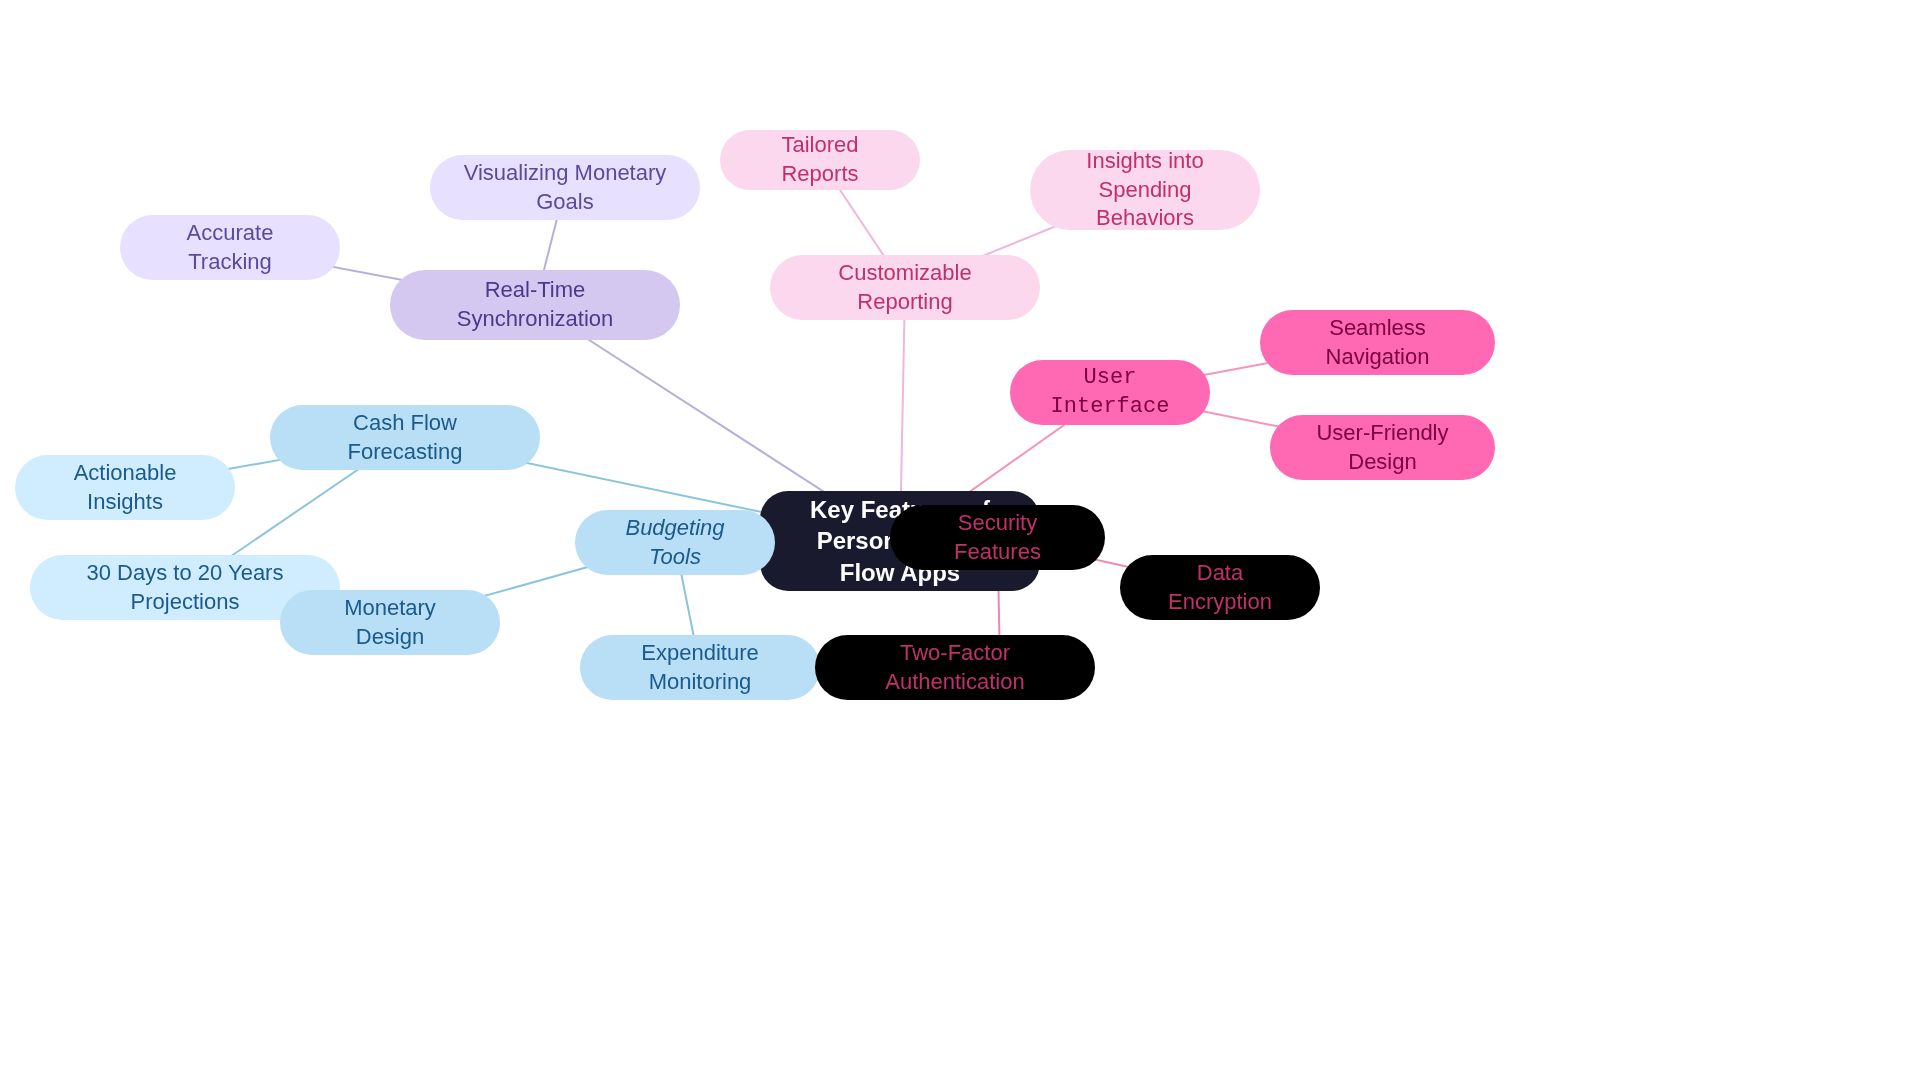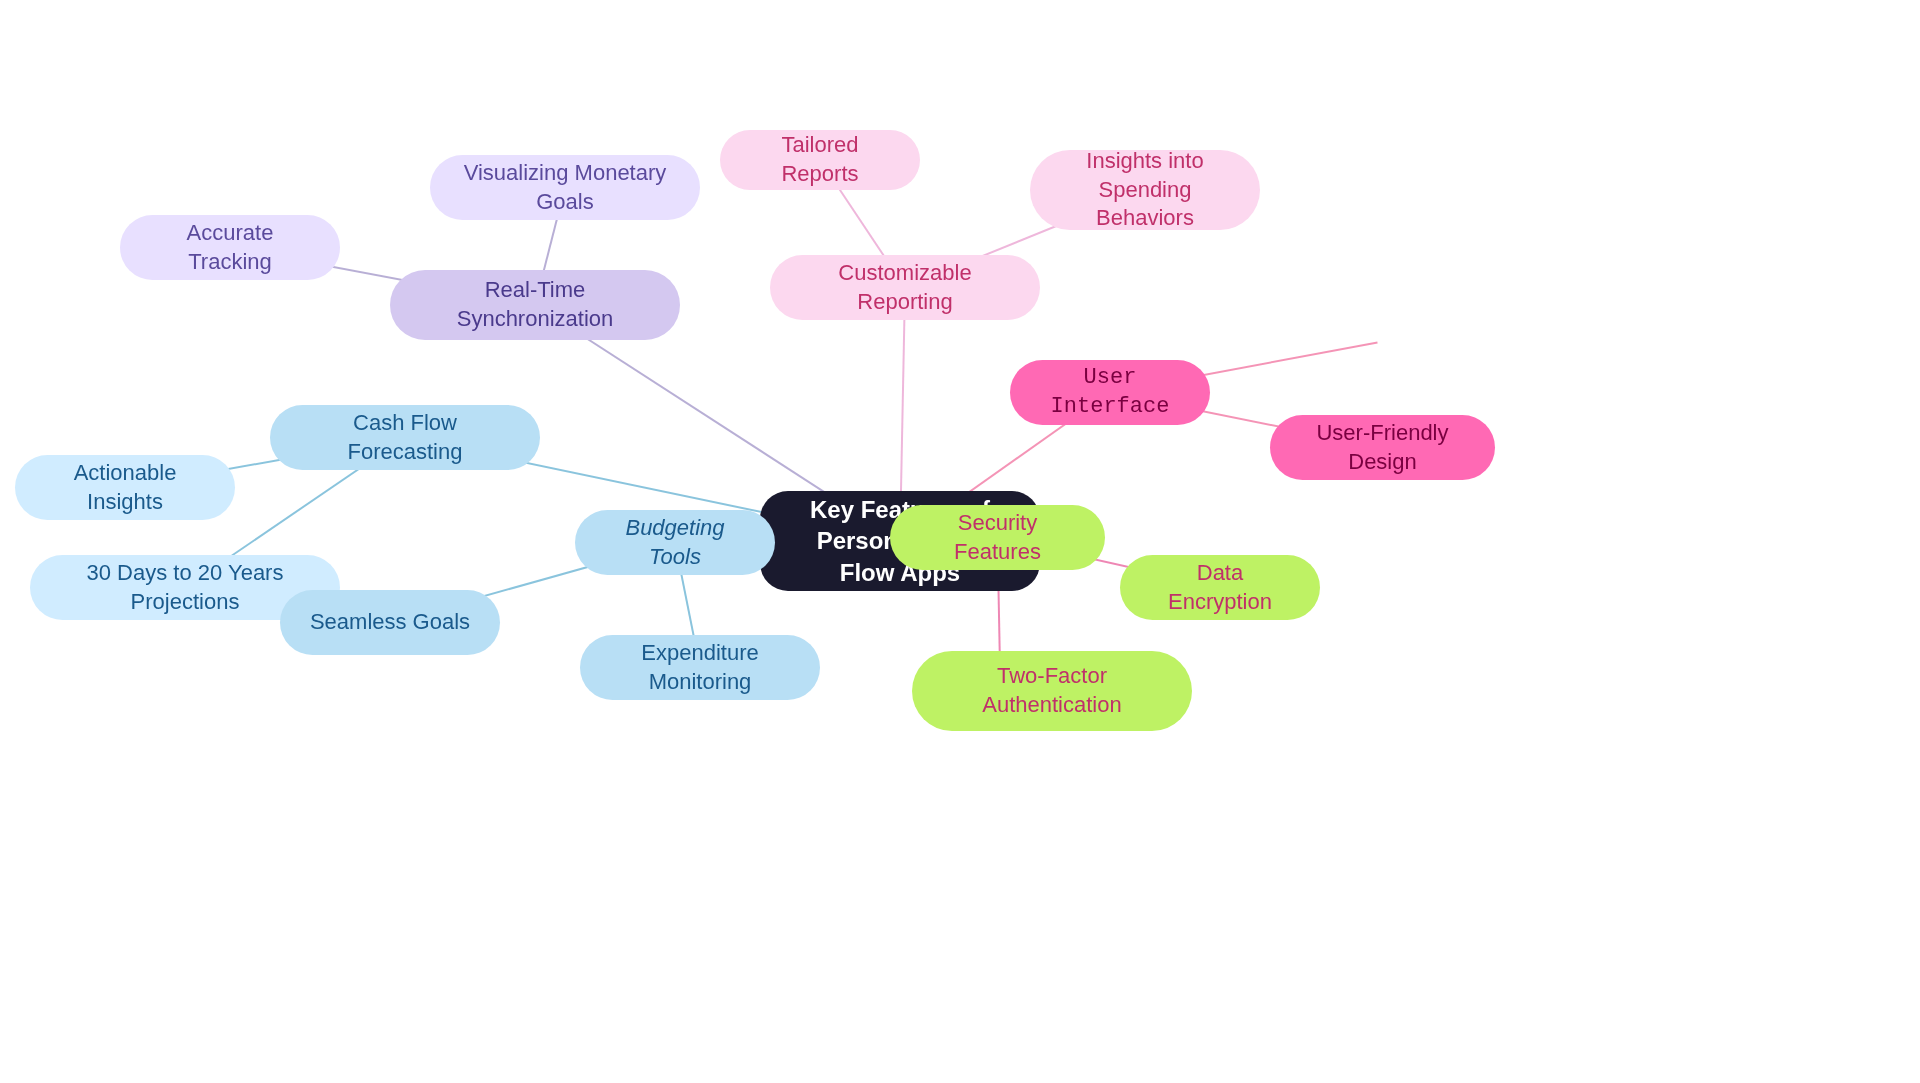--- a/index.html
+++ b/index.html
@@ -49,21 +49,21 @@
       color: #4a3a8c;
       border: none;
     }
     
     .node-lavender {
       background: #e8e0ff;
       color: #5a4a9c;
     }
     
     .node-pink {
-      background: #bef264;
+      background: #000000;
       color: #c0306a;
     }
     
     .node-pink-light {
       background: #fcd8ef;
       color: #c0306a;
     }
     
     .node-hotpink {
       background: #ff69b4;
@@ -110,20 +110,21 @@
     <div class="node node-lavender" style="left: 430px; top: 155px; width: 270px; height: 65px;">Visualizing Monetary Goals</div>
     <div class="node node-lavender" style="left: 120px; top: 215px; width: 220px; height: 65px;">Accurate Tracking</div>
     <div class="node node-pink-light" style="left: 770px; top: 255px; width: 270px; height: 65px;">Customizable Reporting</div>
     <div class="node node-pink-light" style="left: 720px; top: 130px; width: 200px; height: 60px;">Tailored Reports</div>
     <div class="node node-pink-light" style="left: 1030px; top: 150px; width: 230px; height: 80px;">Insights into Spending
 Behaviors</div>
     <div class="node node-blue" style="left: 270px; top: 405px; width: 270px; height: 65px;">Cash Flow Forecasting</div>
     <div class="node node-blue-light" style="left: 15px; top: 455px; width: 220px; height: 65px;">Actionable Insights</div>
     <div class="node node-blue-light" style="left: 30px; top: 555px; width: 310px; height: 65px;">30 Days to 20 Years Projections</div>
     <div class="node node-hotpink" style="left: 1010px; top: 360px; width: 200px; height: 65px; font-family: Liberation Mono, monospace;">User Interface</div>
+    <div class="node node-hotpink" style="left: 1260px; top: 310px; width: 235px; height: 65px;">Seamless Navigation</div>
     <div class="node node-hotpink" style="left: 1270px; top: 415px; width: 225px; height: 65px;">User-Friendly Design</div>
     <div class="node node-blue" style="left: 575px; top: 510px; width: 200px; height: 65px; font-style: italic;">Budgeting Tools</div>
     <div class="node node-blue" style="left: 580px; top: 635px; width: 240px; height: 65px;">Expenditure Monitoring</div>
-    <div class="node node-blue" style="left: 280px; top: 590px; width: 220px; height: 65px;">Seamless Goals</div>
+    <div class="node node-blue" style="left: 280px; top: 590px; width: 220px; height: 65px;">Monetary Design</div>
     <div class="node node-pink" style="left: 890px; top: 505px; width: 215px; height: 65px;">Security Features</div>
     <div class="node node-pink" style="left: 1120px; top: 555px; width: 200px; height: 65px;">Data Encryption</div>
-    <div class="node node-pink" style="left: 912px; top: 635px; width: 280px; height: 80px; margin-top: 16px;">Two-Factor Authentication</div>
+    <div class="node node-pink" style="left: 815px; top: 635px; width: 280px; height: 65px;">Two-Factor Authentication</div>
   </div>
 
 </body></html>

